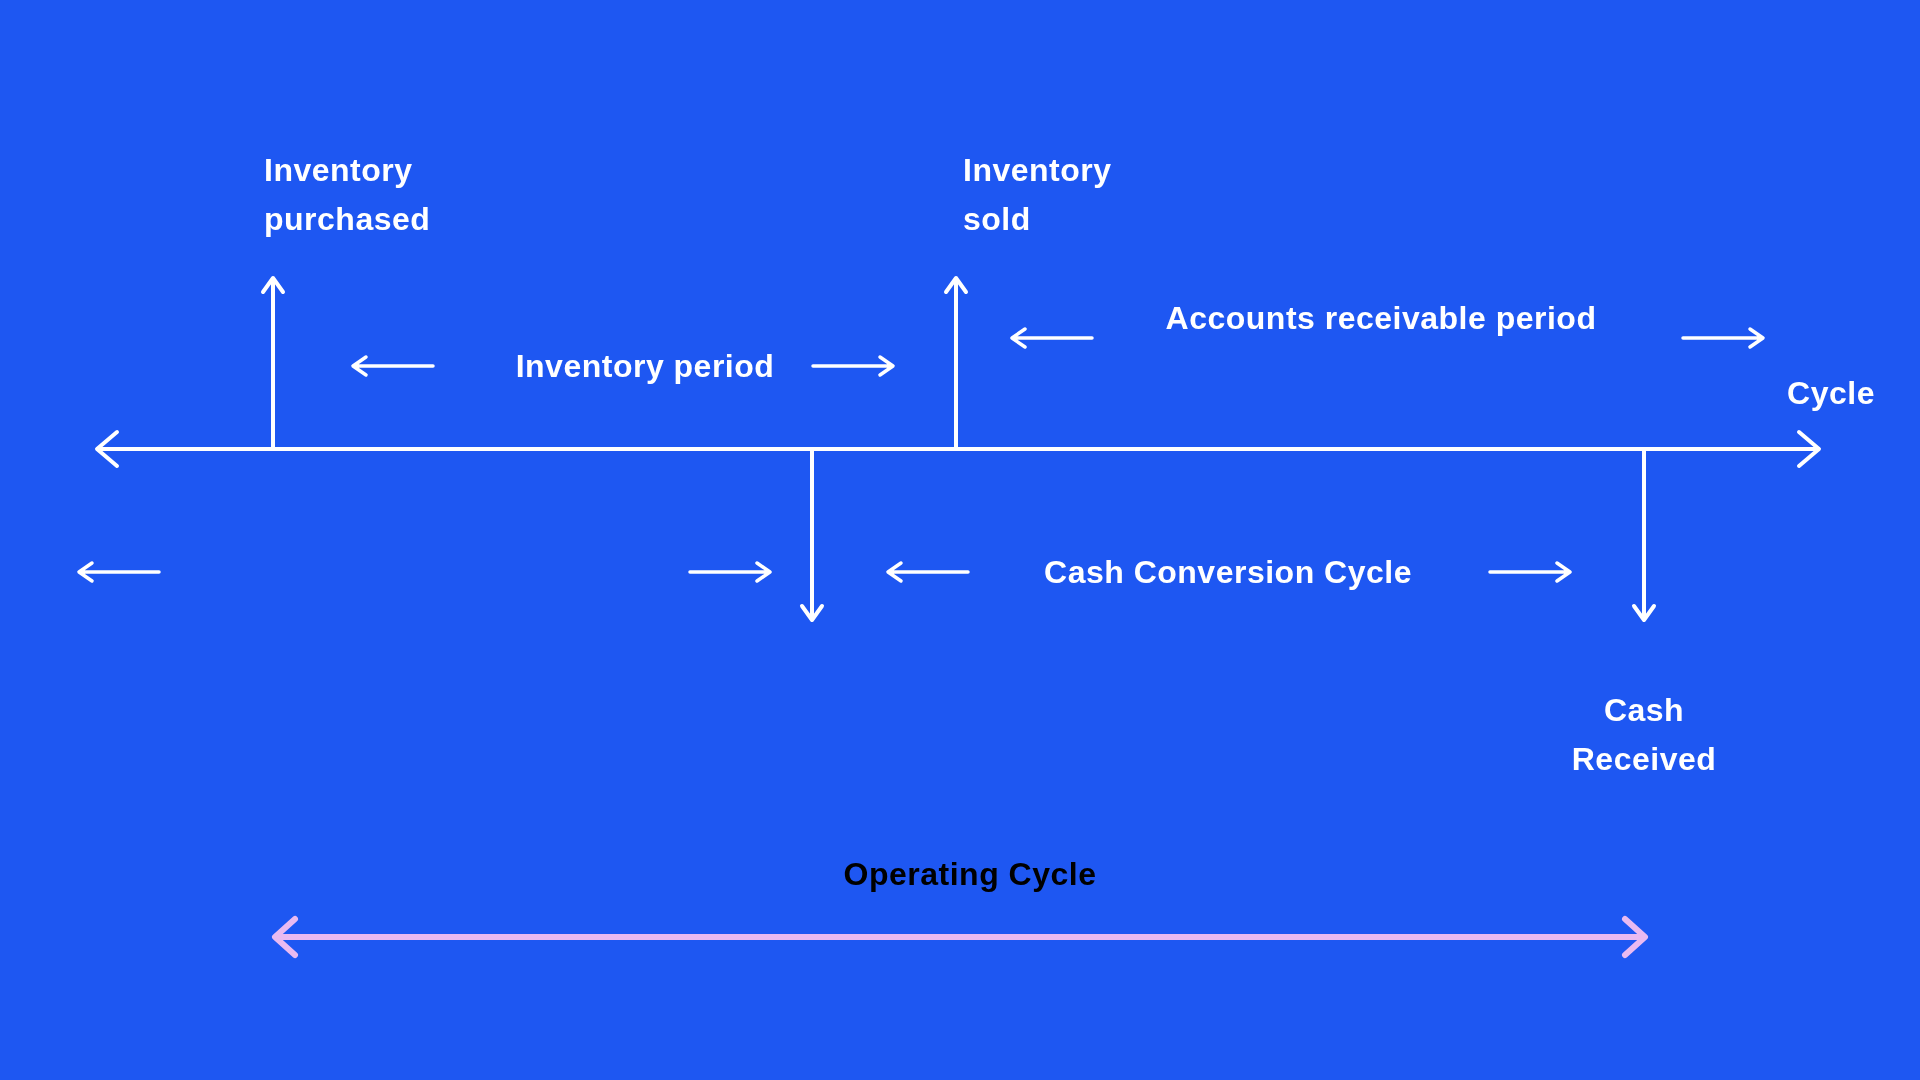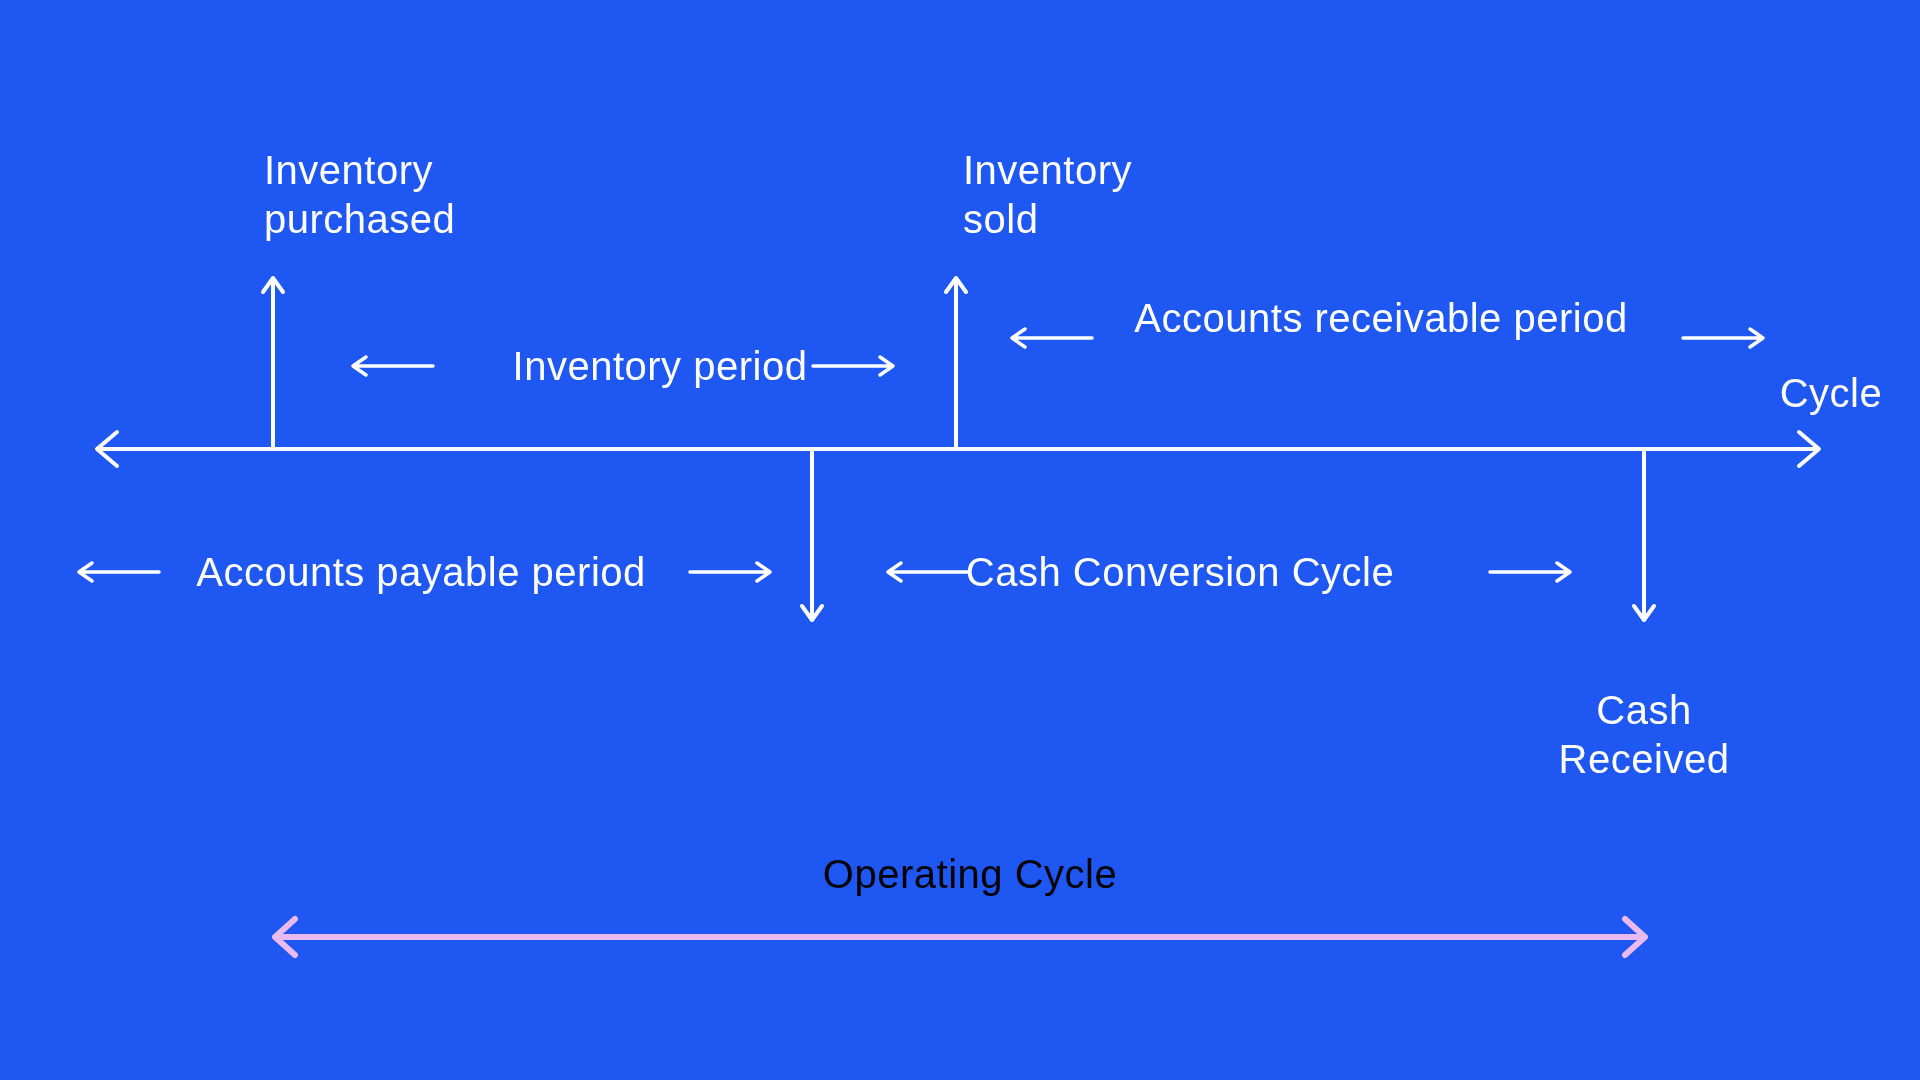--- a/index.html
+++ b/index.html
@@ -16,22 +16,22 @@
 
   .arrow-layer {
     position: absolute;
     left: 0; top: 0;
     width: 1920px; height: 1080px;
   }
 
   .label {
     position: absolute;
     color: #FFFFFF;
-    font-size: 40px;
-    font-weight: 400;
+    font-size: 32px;
+    font-weight: 700;
     line-height: 49px;
     white-space: pre-line;
     letter-spacing: 0.5px;
   }
 
   .label.centered {
     transform: translate(-50%, -50%);
     white-space: nowrap;
     text-align: center;
   }
@@ -98,25 +98,24 @@
 
   <div class="label" style="left:264px; top:146px;">Inventory
 purchased</div>
 
   <div class="label" style="left:963px; top:146px;">Inventory
 sold</div>
 
   <div class="label center-block" style="left:1644px; top:686px;">Cash
 Received</div>
 
-  <div class="label centered" style="left:660px; top:366px;">Inventory period</div>
+  <div class="label centered" style="left:645px; top:366px;">Inventory period</div>
 
   <div class="label centered" style="left:1381px; top:318px;">Accounts receivable period</div>
 
-  <div class="label centered" style="left:421px; top:572px;">Accounts payable period</div>
 
-  <div class="label centered" style="left:1180px; top:572px;">Cash Conversion Cycle</div>
+  <div class="label centered" style="left:1228px; top:572px;">Cash Conversion Cycle</div>
 
   <div class="label centered accent" style="left:970px; top:874px;">Operating Cycle</div>
 
   <div class="label centered" style="left:1831px; top:393px;">Cycle</div>
 
 </div>
 
 </body></html>

